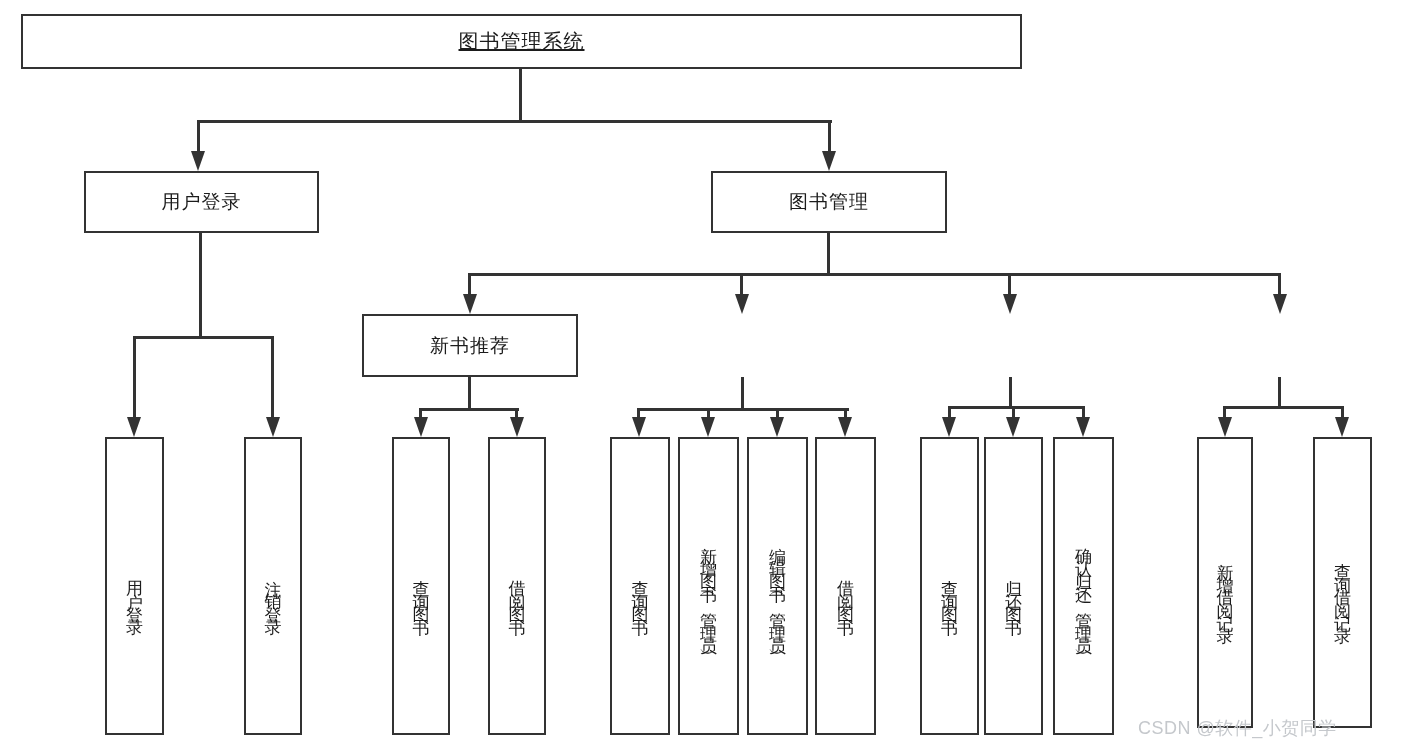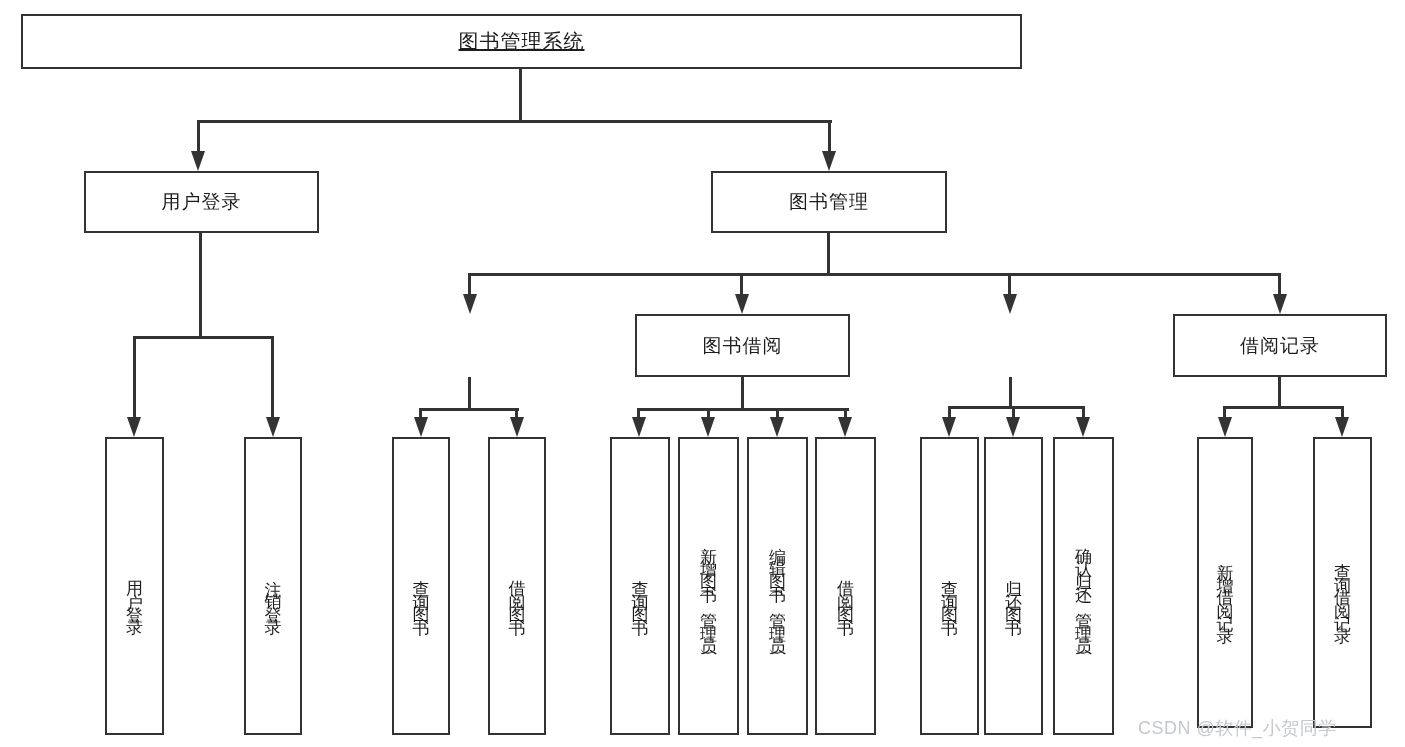--- a/index.html
+++ b/index.html
@@ -152,25 +152,22 @@
   <div class="line c-bm-h"></div>
   <div class="line c-bm-d1"></div>
   <div class="line c-bm-d2"></div>
   <div class="line c-bm-d3"></div>
   <div class="line c-bm-d4"></div>
   <div class="arrow a-bm-1"></div>
   <div class="arrow a-bm-2"></div>
   <div class="arrow a-bm-3"></div>
   <div class="arrow a-bm-4"></div>
 
-  <div class="box hbox b-book-borrow">
-    <span class="lbl">图书借阅</span>
-  </div>
-  <div class="box hbox b-borrow-records">
-    <span class="lbl">借阅记录</span>
+  <div class="box hbox b-new-book-rec">
+    <span class="lbl">新书推荐</span>
   </div>
 
   <div class="line c-nbr-v"></div>
   <div class="line c-nbr-h"></div>
   <div class="line c-nbr-d1"></div>
   <div class="line c-nbr-d2"></div>
   <div class="arrow a-nbr-1"></div>
   <div class="arrow a-nbr-2"></div>
 
   <div class="line c-bb-v"></div>

